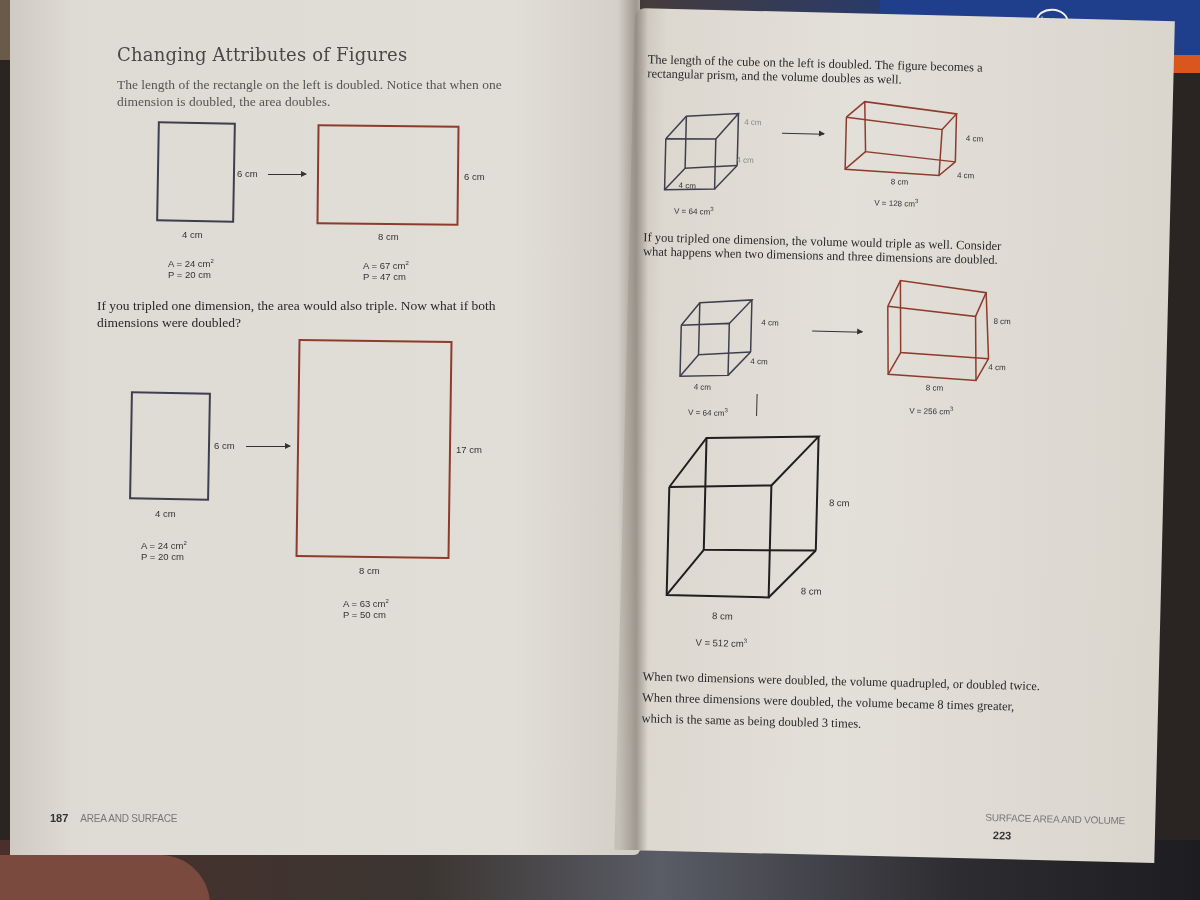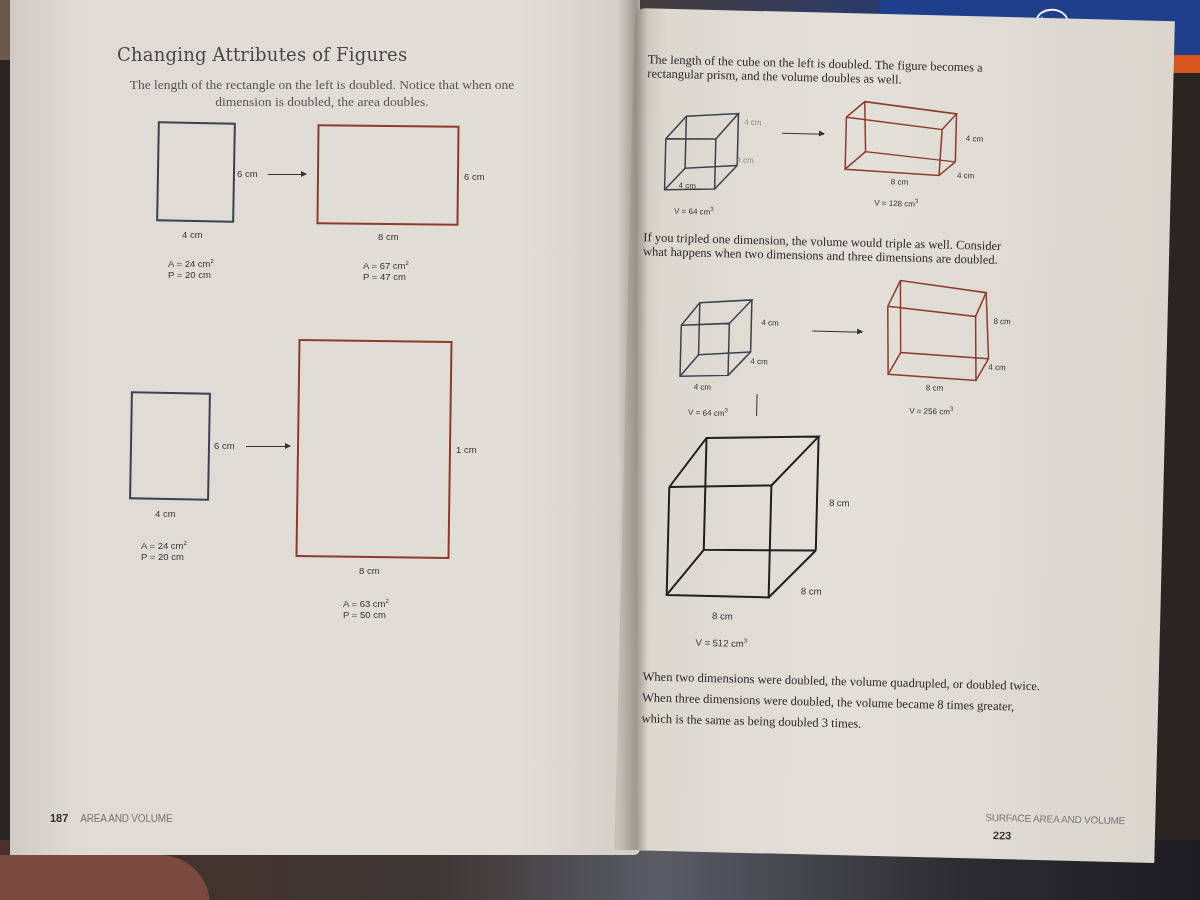--- a/index.html
+++ b/index.html
@@ -35,59 +35,60 @@
 
 <div class="bg-top"></div>
 <div class="cover"></div>
 <div class="cover-orange"></div>
 <div class="logo"><span class="into">into</span><span>Literatu</span></div>
 <div class="bg-bottom"></div>
 <div class="hand"></div>
 
 <div class="page page-left">
   <div class="abs title" style="left:107px;top:44px;">Changing Attributes of Figures</div>
-  <div class="abs body" style="left:107px;top:76px;width:410px;color:#555;text-align:center;">The length of the rectangle on the left is doubled. Notice that when one dimension is doubled, the area doubles.</div>
+  <div class="abs body" style="left:107px;top:76px;width:410px;color:#555;">The length of the rectangle on the left is doubled. Notice that when one dimension is doubled, the area doubles.</div>
 
   <div class="rect blk" style="left:147px;top:122px;width:78px;height:100px;transform:rotate(1deg);"></div>
   <div class="abs lbl" style="left:227px;top:168px;">6 cm</div>
   <div class="arrow" style="left:258px;top:174px;width:38px;"></div>
   <div class="rect red" style="left:307px;top:125px;width:142px;height:100px;transform:rotate(.6deg);"></div>
   <div class="abs lbl" style="left:454px;top:171px;">6 cm</div>
   <div class="abs lbl" style="left:172px;top:229px;">4 cm</div>
   <div class="abs lbl" style="left:368px;top:231px;">8 cm</div>
   <div class="abs lbl" style="left:158px;top:256px;line-height:11px;">
     <div><span>A = 24 cm</span><sup>2</sup></div>
     <div>P = 20 cm</div>
   </div>
   <div class="abs lbl" style="left:353px;top:258px;line-height:11px;">
     <div><span>A = 67 cm</span><sup>2</sup></div>
     <div>P = 47 cm</div>
   </div>
 
+  <div class="abs body" style="left:87px;top:297px;width:430px;">If you tripled one dimension, the area would also triple. Now what if both dimensions were doubled?</div>
 
   <div class="rect blk" style="left:120px;top:392px;width:80px;height:108px;transform:rotate(1deg);"></div>
   <div class="abs lbl" style="left:204px;top:440px;">6 cm</div>
   <div class="arrow" style="left:236px;top:446px;width:44px;"></div>
   <div class="rect red" style="left:287px;top:340px;width:154px;height:218px;transform:rotate(.8deg);"></div>
-  <div class="abs lbl" style="left:446px;top:444px;">1 cm</div>
+  <div class="abs lbl" style="left:446px;top:444px;">17 cm</div>
   <div class="abs lbl" style="left:145px;top:508px;">4 cm</div>
   <div class="abs lbl" style="left:131px;top:538px;line-height:11px;">
     <div><span>A = 24 cm</span><sup>2</sup></div>
     <div>P = 20 cm</div>
   </div>
   <div class="abs lbl" style="left:349px;top:565px;">8 cm</div>
   <div class="abs lbl" style="left:333px;top:596px;line-height:11px;">
     <div><span>A = 63 cm</span><sup>2</sup></div>
     <div>P = 50 cm</div>
   </div>
 
 
   <div class="abs" style="left:40px;top:808px;">
     <span class="footer-num">187</span>
-    <span class="footer-txt" style="margin-left:8px;">AREA AND VOLUME</span>
+    <span class="footer-txt" style="margin-left:8px;">AREA AND SURFACE</span>
   </div>
 </div>
 
 <div class="page page-right">
   <div class="abs body" style="left:14px;top:44px;width:360px;font-size:12.5px;line-height:14px;">The length of the cube on the left is doubled. The figure becomes a rectangular prism, and the volume doubles as well.</div>
 
   <svg style="left:32px;top:95px;" width="80" height="90">
     <g fill="none" stroke="#3e3f4e" stroke-width="1.5">
       <polyline points="2,35 2,86 52,84 52,34 2,35"></polyline>
       <polyline points="2,35 22,12 74,8 52,34"></polyline>

